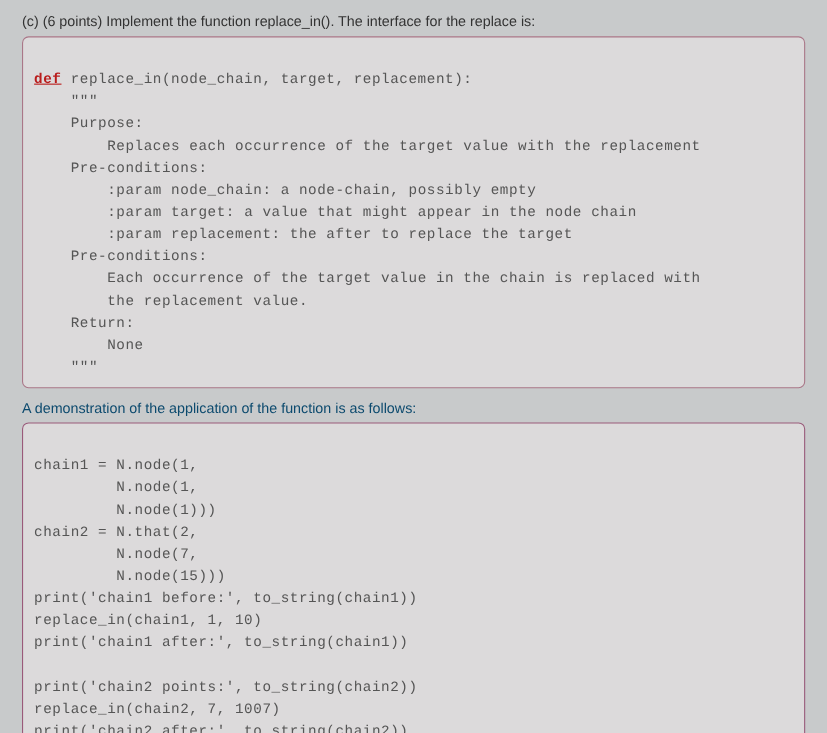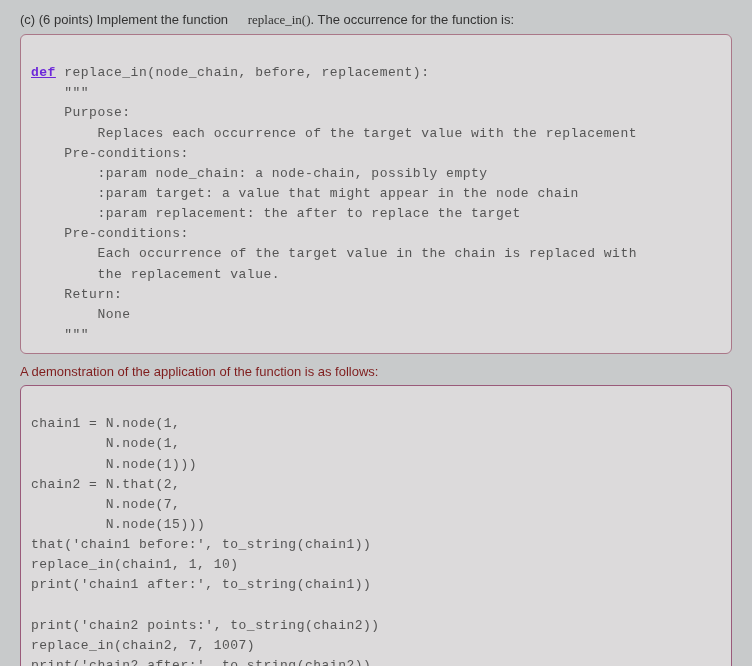--- a/index.html
+++ b/index.html
@@ -9,55 +9,54 @@
       font-family: Arial, sans-serif;
       font-size: 13px;
       color: #333;
       width: 712px;
     }
     .question-header {
       margin-bottom: 6px;
       color: #333;
     }
     .mono {
-      font-family: Liberation Serif, serif;
+      font-family: Liberation Sans, sans-serif;
       font-size: 13px;
-      margin-left: 16px;
     }
     .code-block {
       background: #dcdadb;
       border: 1px solid #9a5a7a;
       border-radius: 6px;
       padding: 8px 10px;
       margin-bottom: 10px;
       font-family: 'Courier New', monospace;
       font-size: 13px;
       line-height: 1.55;
       white-space: pre;
       color: #555;
       letter-spacing: 0.5px;
     }
     .code-block.pinkish {
       border-color: #aa7788;
     }
-    .def-kw { color: #6d28d9; font-weight: bold; text-decoration: underline; }
+    .def-kw { color: #b91c1c; font-weight: bold; text-decoration: underline; }
     .section-text {
       margin: 8px 0 6px 0;
-      color: #7f1d1d;
+      color: #0c4a6e;
     }
   </style>
 </head>
 <body>
 
 <div class="question-header">
-  <span>(c) (6 points) Implement the function </span><span class="mono">replace_in()</span><span>. The occurrence for the function is:</span>
+  <span>(c) (6 points) Implement the function </span><span class="mono">replace_in()</span><span>. The interface for the replace is:</span>
 </div>
 
 <div class="code-block pinkish">
-<span class="def-kw">def</span><span> replace_in(node_chain, before, replacement):</span>
+<span class="def-kw">def</span><span> replace_in(node_chain, target, replacement):</span>
     <span>"""</span>
     <span>Purpose:</span>
         <span>Replaces each occurrence of the target value with the replacement</span>
     <span>Pre-conditions:</span>
         <span>:param node_chain: a node-chain, possibly empty</span>
         <span>:param target: a value that might appear in the node chain</span>
         <span>:param replacement: the after to replace the target</span>
     <span>Pre-conditions:</span>
         <span>Each occurrence of the target value in the chain is replaced with</span>
         <span>the replacement value.</span>
@@ -68,20 +67,20 @@
 
 <div class="section-text">A demonstration of the application of the function is as follows:</div>
 
 <div class="code-block">
 <span>chain1 = N.node(1,</span>
 <span>         N.node(1,</span>
 <span>         N.node(1)))</span>
 <span>chain2 = N.that(2,</span>
 <span>         N.node(7,</span>
 <span>         N.node(15)))</span>
-<span>that('chain1 before:', to_string(chain1))</span>
+<span>print('chain1 before:', to_string(chain1))</span>
 <span>replace_in(chain1, 1, 10)</span>
 <span>print('chain1 after:', to_string(chain1))</span>
 <span></span>
 <span>print('chain2 points:', to_string(chain2))</span>
 <span>replace_in(chain2, 7, 1007)</span>
 <span>print('chain2 after:', to_string(chain2))</span>
 </div>
 
 </body></html>

